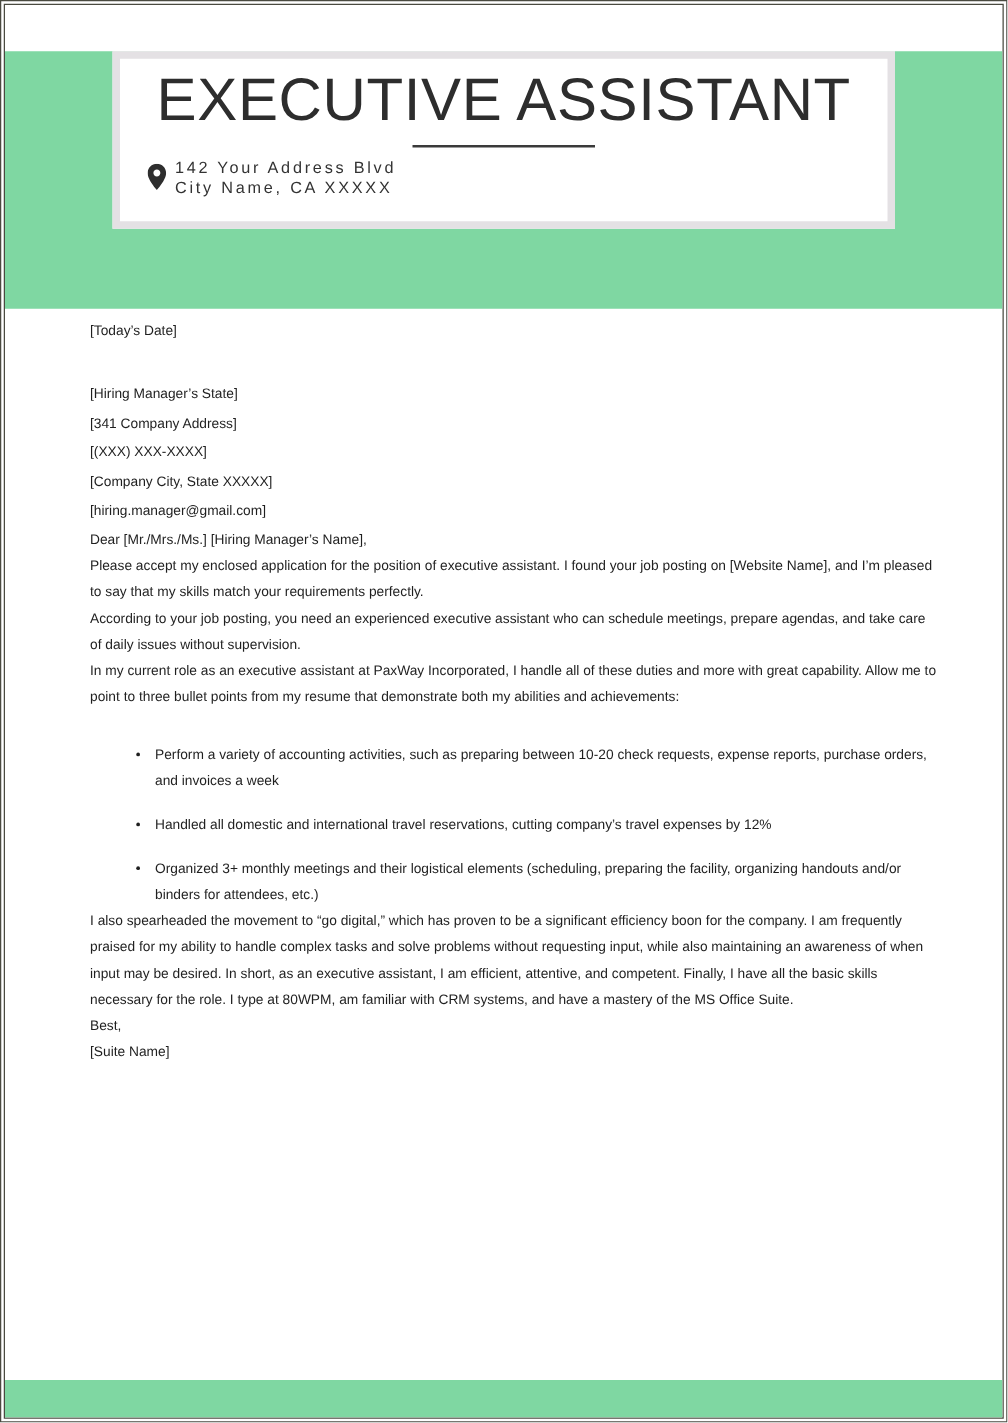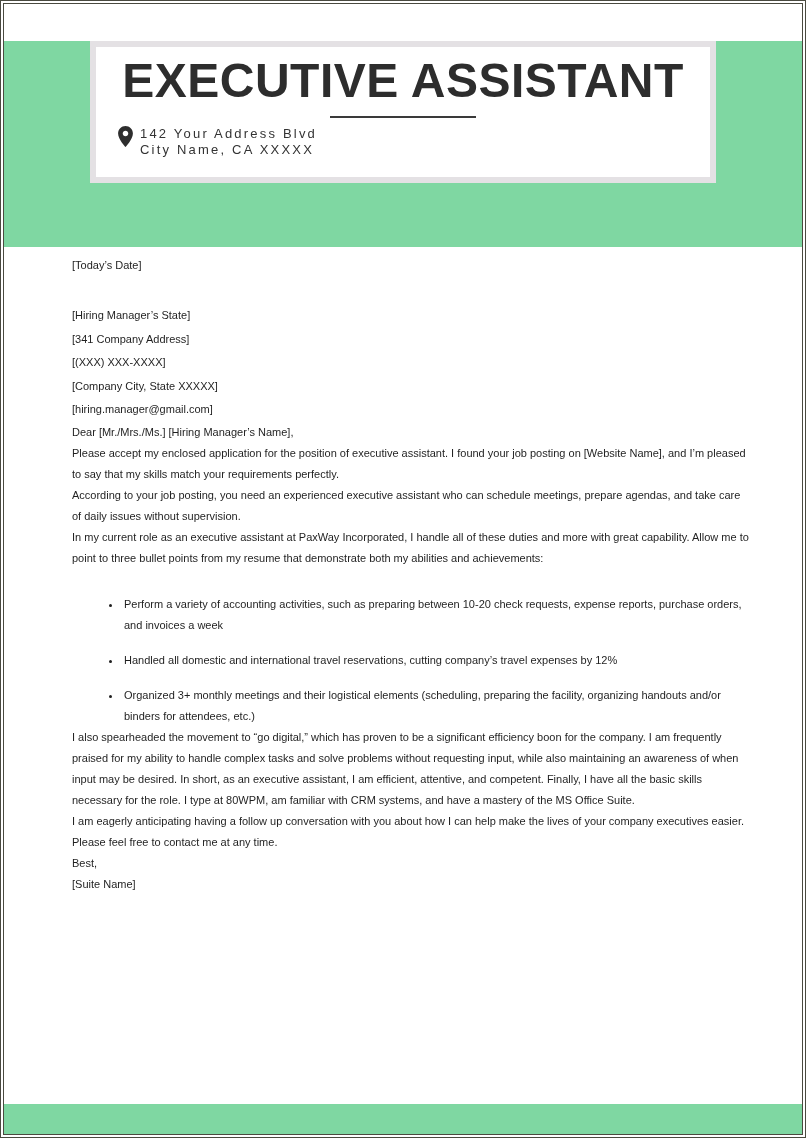--- a/index.html
+++ b/index.html
@@ -39,21 +39,21 @@
     width: 626px;
     height: 142px;
     margin: 37px auto 0 auto;
     background: #ffffff;
     border: 6px solid var(--card-border);
     padding-top: 8px;
   }
   .doc-title {
     text-align: center;
     font-size: 48px;
-    font-weight: 700;
+    font-weight: 400;
     letter-spacing: 0.5px;
     line-height: 1.08;
     color: var(--title-color);
     white-space: nowrap;
   }
   .title-divider {
     width: 146px;
     border-top: 2px solid #3a3a3a;
     margin: 9px auto 0 auto;
   }
@@ -70,21 +70,21 @@
     margin-bottom: 6px;
   }
   .contact-text {
     font-size: 13px;
     letter-spacing: 2.6px;
     color: var(--contact-color);
     white-space: nowrap;
   }
   .contact-right {
     display: flex;
-    align-items: flex-start;
+    align-items: center;
     gap: 7px;
     margin-top: 1px;
   }
   .address-lines div {
     font-size: 13px;
     letter-spacing: 2.2px;
     line-height: 16px;
     color: var(--contact-color);
     white-space: nowrap;
   }
@@ -157,20 +157,19 @@
     <p class="para">According to your job posting, you need an experienced executive assistant who can schedule meetings, prepare agendas, and take care of daily issues without supervision.</p>
     <p class="para">In my current role as an executive assistant at PaxWay Incorporated, I handle all of these duties and more with great capability. Allow me to point to three bullet points from my resume that demonstrate both my abilities and achievements:</p>
 
     <ul class="bullets">
       <li>Perform a variety of accounting activities, such as preparing between 10-20 check requests, expense reports, purchase orders, and invoices a week</li>
       <li>Handled all domestic and international travel reservations, cutting company’s travel expenses by 12%</li>
       <li>Organized 3+ monthly meetings and their logistical elements (scheduling, preparing the facility, organizing handouts and/or binders for attendees, etc.)</li>
     </ul>
 
     <p class="para">I also spearheaded the movement to “go digital,” which has proven to be a significant efficiency boon for the company. I am frequently praised for my ability to handle complex tasks and solve problems without requesting input, while also maintaining an awareness of when input may be desired. In short, as an executive assistant, I am efficient, attentive, and competent. Finally, I have all the basic skills necessary for the role. I type at 80WPM, am familiar with CRM systems, and have a mastery of the MS Office Suite.</p>
-    <p class="para">I am eagerly anticipating having a follow up conversation with you about how I can help make the lives of your company executives easier. Please feel free to contact me at any time.</p>
 
     <p class="signoff">Best,</p>
     <p class="signature">[Suite Name]</p>
   </div>
 
   <div class="band-bottom"></div>
 </div>
 
 </body></html>

